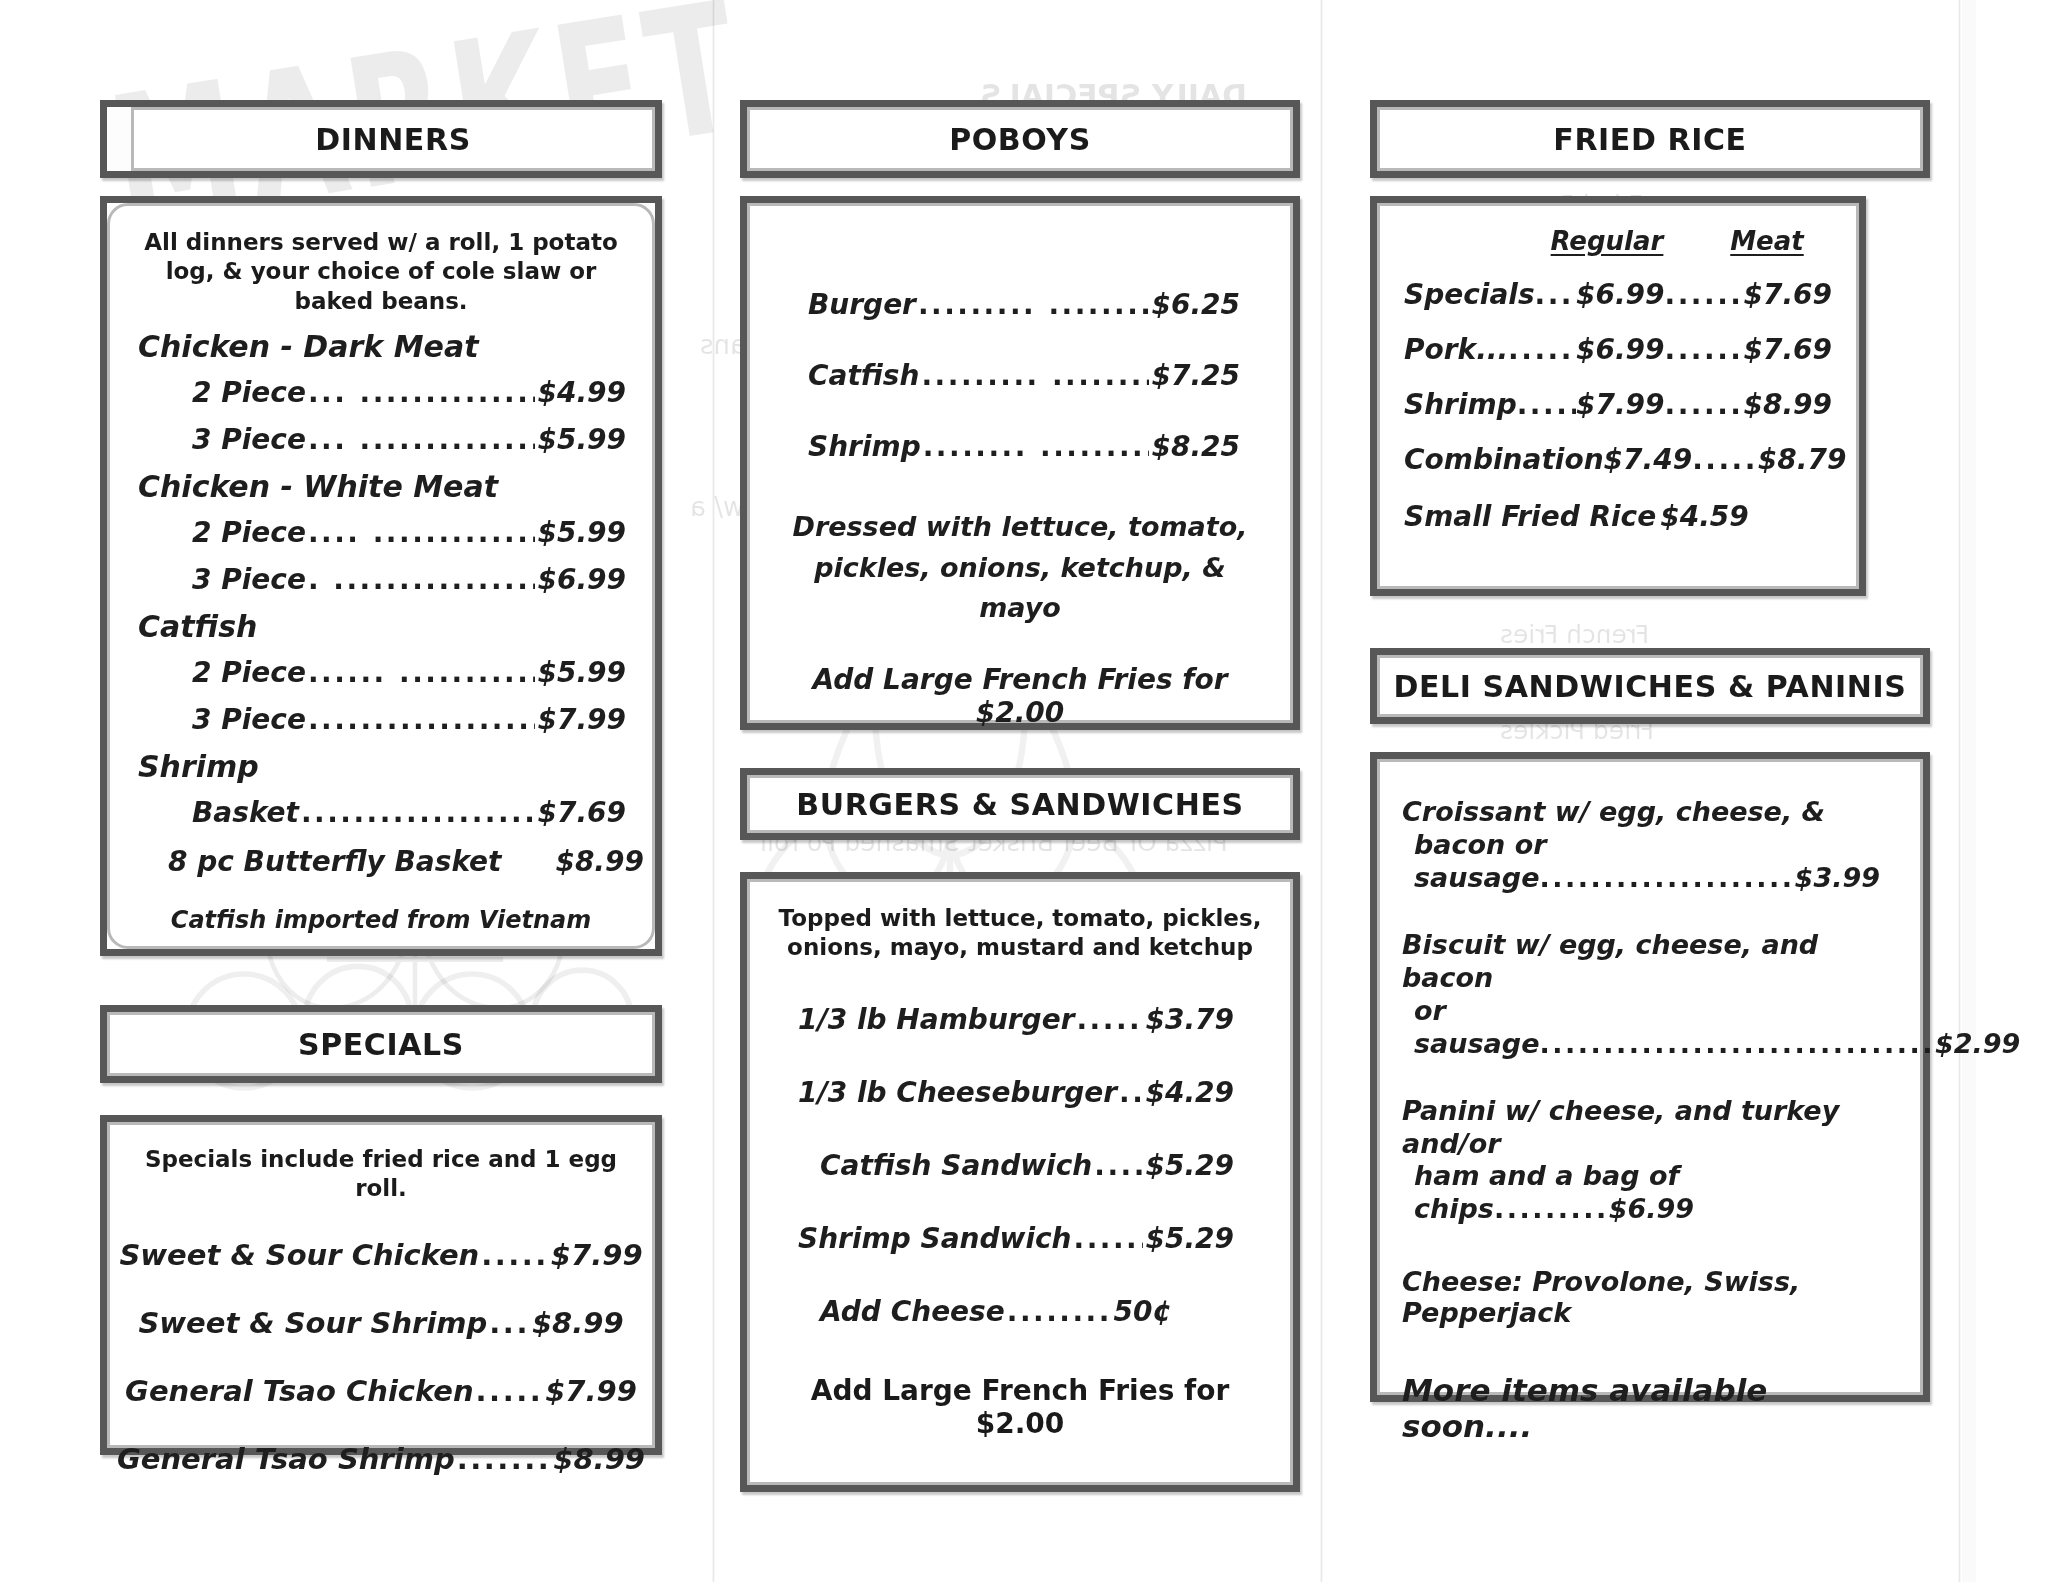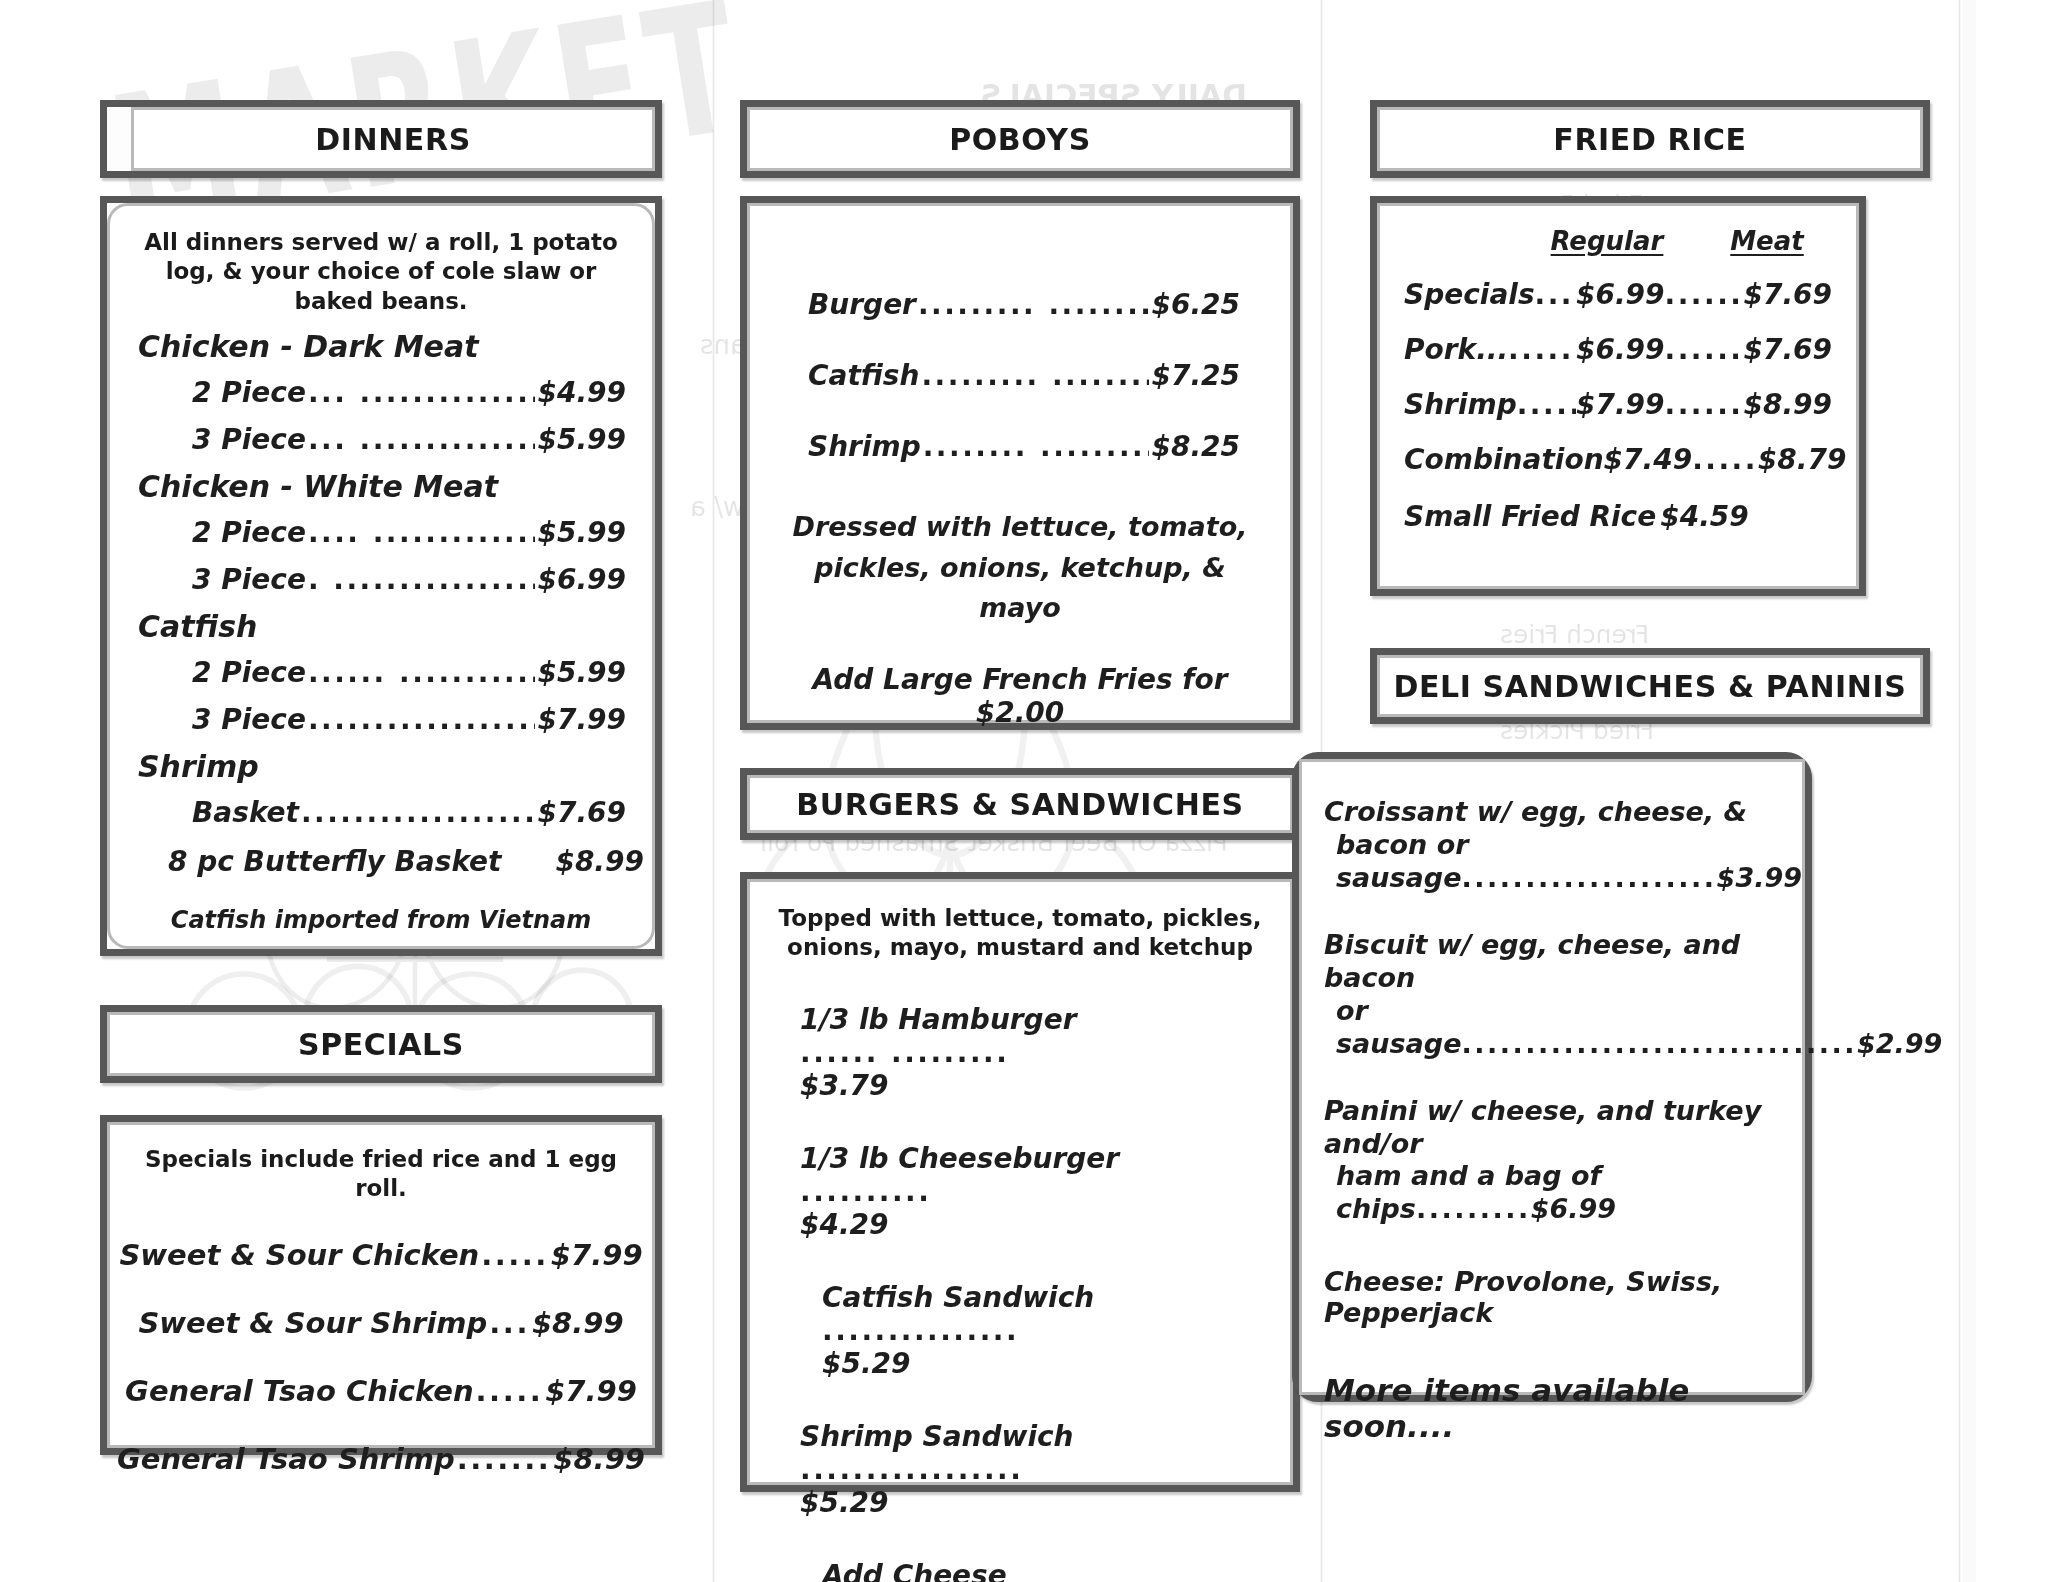--- a/index.html
+++ b/index.html
@@ -178,21 +178,21 @@
   
   #burgers-title { left: 740px; top: 768px; width: 560px; height: 72px; }
   #burgers-body  { left: 740px; top: 872px; width: 560px; height: 620px; }
 
   
   #rice-title { left: 1370px; top: 100px; width: 560px; height: 78px; }
   #rice-body  { left: 1370px; top: 196px; width: 496px; height: 400px; }
 
   
   #deli-title { left: 1370px; top: 648px; width: 560px; height: 76px; }
-  #deli-body  { left: 1292px; top: 752px; width: 520px; height: 650px; border-radius: 26px; }
+  #deli-body  { left: 1370px; top: 752px; width: 560px; height: 650px; }
 
   .rice-head {
     display: flex;
     font-family: "DejaVu Sans", sans-serif;
     font-weight: 700;
     font-size: 26px;
     padding: 20px 24px 0 24px;
     justify-content: flex-end;
   }
   .rice-head span {
@@ -234,21 +234,21 @@
     font-size: 31px;
     padding: 0 22px;
     margin-top: 44px;
     font-weight: 700;
   }
 
   .pb-row { margin-top: 38px; padding: 0 50px 0 58px; }
   .pb-note { font-size: 27px; margin-top: 44px; padding: 0 24px; line-height: 1.5; text-align: center; }
   .pb-fries { font-size: 28px; margin-top: 34px; padding: 0 18px; text-align: center; font-weight: 700; }
 
-  .bs-row { margin-top: 40px; padding: 0 38px 0 30px; flex-direction: column; }
+  .bs-row { margin-top: 40px; padding: 0 38px 0 30px; }
   .bs-row.indent { padding-left: 52px; }
   .bs-fries {
     font-family: "DejaVu Sans", sans-serif;
     font-weight: 700;
     font-size: 28px;
     text-align: center;
     margin-top: 46px;
   }
 
   .sp-row { margin-top: 34px; padding: 0 26px; font-size: 29px; justify-content: center; }

